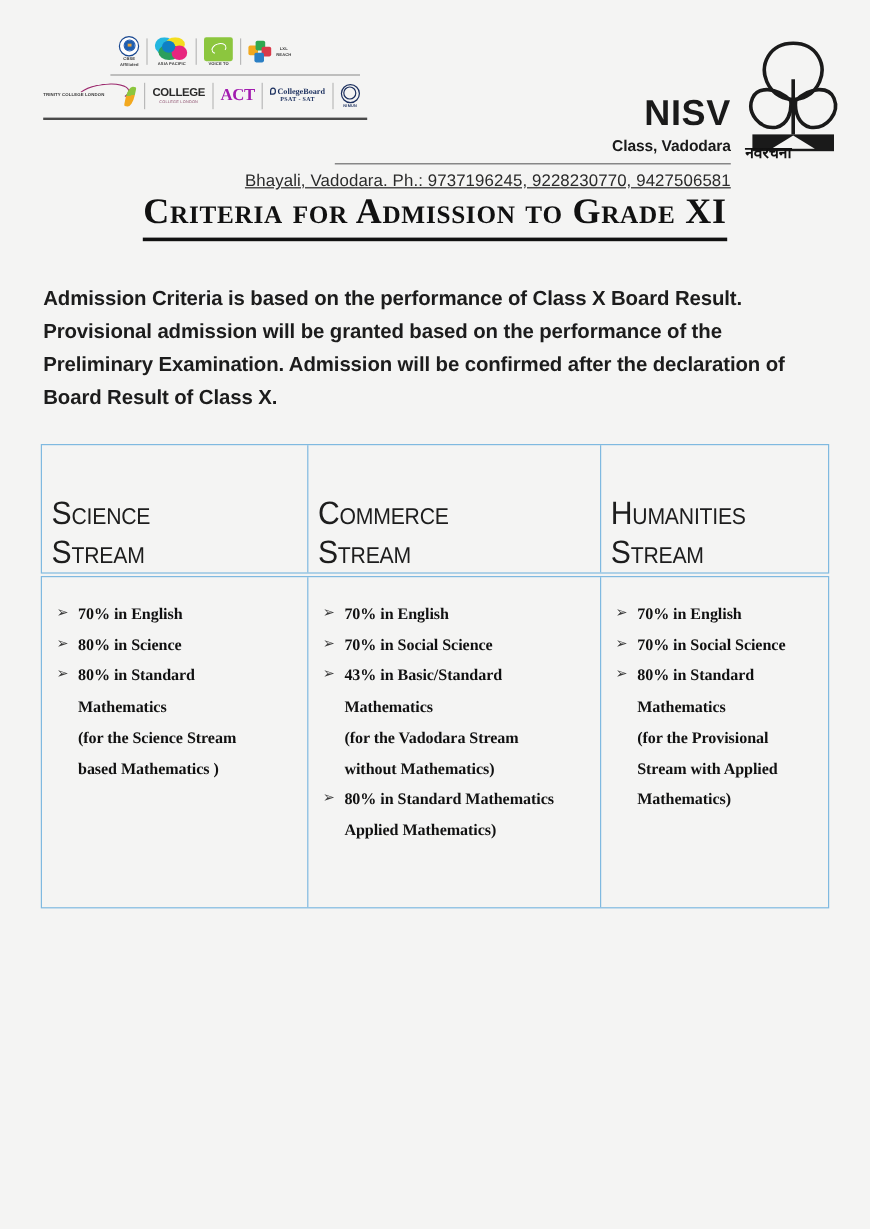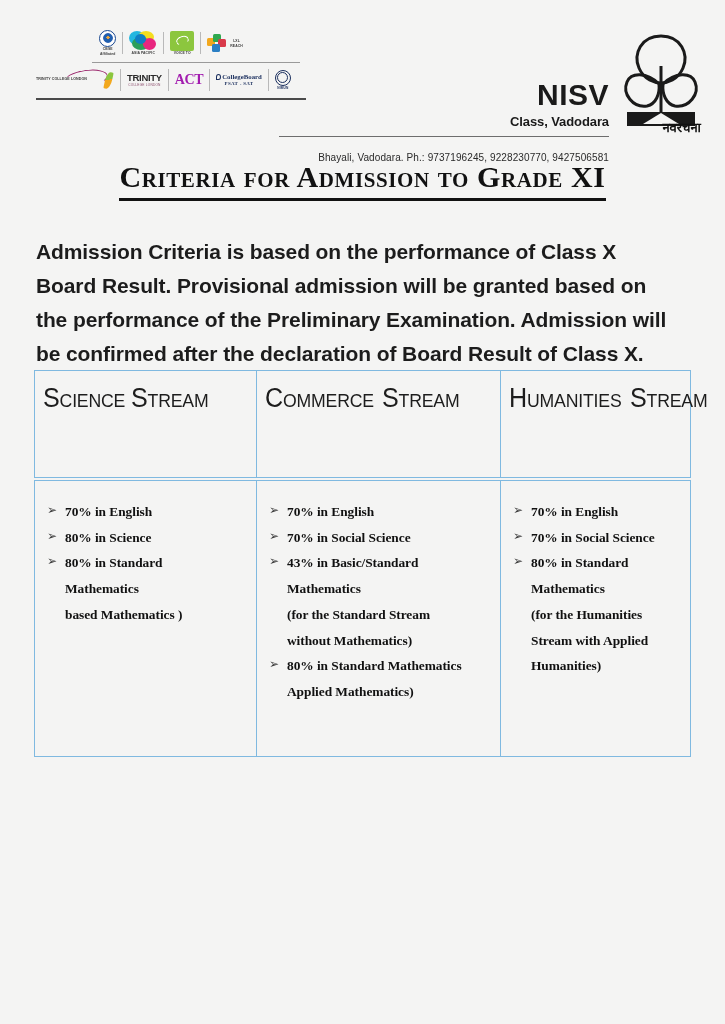--- a/index.html
+++ b/index.html
@@ -217,41 +217,42 @@
     margin-top: 4px;
     letter-spacing: -.1px;
   }
   .school-rule {
     height: 1px;
     background: #6d6d6d;
     width: 330px;
     margin: 6px 0 0 auto;
   }
   .school-addr {
-    font-size: 10px;
+    font-size: 14px;
     color: #2a2a2a;
-    margin-top: 15px;
+    margin-top: 5px;
     letter-spacing: .1px;
     white-space: nowrap;
+    text-decoration: underline;
   }
 
   
   .emblem {
     position: absolute;
     right: 22px;
     top: 26px;
     width: 84px;
     height: 108px;
   }
   .emblem-word {
     position: absolute;
     left: 2px;
     bottom: 0;
     width: 80px;
-    text-align: right;
+    text-align: left;
     font-size: 13px;
     font-weight: bold;
     color: #111;
     font-family: "Liberation Sans", sans-serif;
     line-height: 1;
   }
 
   
   .title-wrap {
     margin: 20px 0 0 0;
@@ -266,21 +267,21 @@
     letter-spacing: .6px;
     color: #111;
     padding-bottom: 4px;
     border-bottom: 3px solid #111;
     white-space: nowrap;
   }
 
   
   .intro {
     margin: 34px 36px 0 36px;
-    font-size: 21px;
+    font-size: 17px;
     font-weight: bold;
     color: #1c1c1c;
     line-height: 1.62;
     letter-spacing: -.1px;
     max-width: 640px;
   }
 
   
   .streams {
     position: absolute;
@@ -290,22 +291,22 @@
   }
   .hdr-row {
     display: flex;
     border: 1.6px solid #7fb9e0;
     height: 108px;
   }
   .hdr-cell {
     flex: none;
     padding: 12px 0 0 8px;
     display: flex;
-    flex-direction: row;
-    justify-content: flex-start;
+    flex-direction: column;
+    justify-content: flex-end;
   }
   .hdr-cell.c1 { width: 222px; border-right: 1.6px solid #7fb9e0; }
   .hdr-cell.c2 { width: 244px; border-right: 1.6px solid #7fb9e0; }
   .hdr-cell.c3 { width: 187px; }
   .hdr-text {
     font-family: "Liberation Sans", sans-serif;
     font-size: 27px;
     font-variant: small-caps;
     font-weight: normal;
     color: #1d1d1d;
@@ -415,21 +416,21 @@
       <div class="logo-item">
         <div class="swoosh">
           <div class="swoosh-arc"></div>
           <div class="swoosh-leaf"></div>
           <div class="swoosh-txt">TRINITY COLLEGE LONDON</div>
         </div>
       </div>
       <div class="logo-sep"></div>
       <div class="logo-item">
         <div class="trinity">
-          <div class="t1">TRINITY</div>
+          <div class="t1">COLLEGE</div>
           <div class="t2">COLLEGE LONDON</div>
         </div>
       </div>
       <div class="logo-sep"></div>
       <div class="logo-item">
         <div class="actlogo">ACT</div>
       </div>
       <div class="logo-sep"></div>
       <div class="logo-item">
         <div class="cb">
@@ -492,32 +493,32 @@
       <div class="hdr-text">Humanities</div>
       <div class="hdr-text">Stream</div>
     </div>
   </div>
 
   <div class="body-row">
     <div class="body-cell c1">
       <ul class="crit">
           <li><span class="arrow">➢</span><span>70% in English</span></li>
           <li><span class="arrow">➢</span><span>80% in Science</span></li>
-          <li><span class="arrow">➢</span><span>80% in Standard</span><span class="sub">Mathematics</span><span class="sub">based Mathematics )</span></li>
+          <li><span class="arrow">➢</span><span>80% in Standard</span><span class="sub">Mathematics</span><span class="sub">(for the Science Stream</span><span class="sub">based Mathematics )</span></li>
         </ul>
     </div>
     <div class="body-cell c2">
       <ul class="crit">
           <li><span class="arrow">➢</span><span>70% in English</span></li>
           <li><span class="arrow">➢</span><span>70% in Social Science</span></li>
-          <li><span class="arrow">➢</span><span>43% in Basic/Standard</span><span class="sub">Mathematics</span><span class="sub">(for the  Standard Stream</span><span class="sub">without Mathematics)</span></li>
+          <li><span class="arrow">➢</span><span>43% in Basic/Standard</span><span class="sub">Mathematics</span><span class="sub">(for the  Vadodara Stream</span><span class="sub">without Mathematics)</span></li>
           <li><span class="arrow">➢</span><span>80% in Standard Mathematics</span><span class="sub">Applied Mathematics)</span></li>
         </ul>
     </div>
     <div class="body-cell c3">
       <ul class="crit">
           <li><span class="arrow">➢</span><span>70% in English</span></li>
           <li><span class="arrow">➢</span><span>70% in Social Science</span></li>
-          <li><span class="arrow">➢</span><span>80% in Standard</span><span class="sub">Mathematics</span><span class="sub">(for the Humanities</span><span class="sub">Stream with Applied</span><span class="sub">Humanities)</span></li>
+          <li><span class="arrow">➢</span><span>80% in Standard</span><span class="sub">Mathematics</span><span class="sub">(for the Provisional</span><span class="sub">Stream with Applied</span><span class="sub">Mathematics)</span></li>
         </ul>
     </div>
   </div>
 </div>
 
 </body></html>

